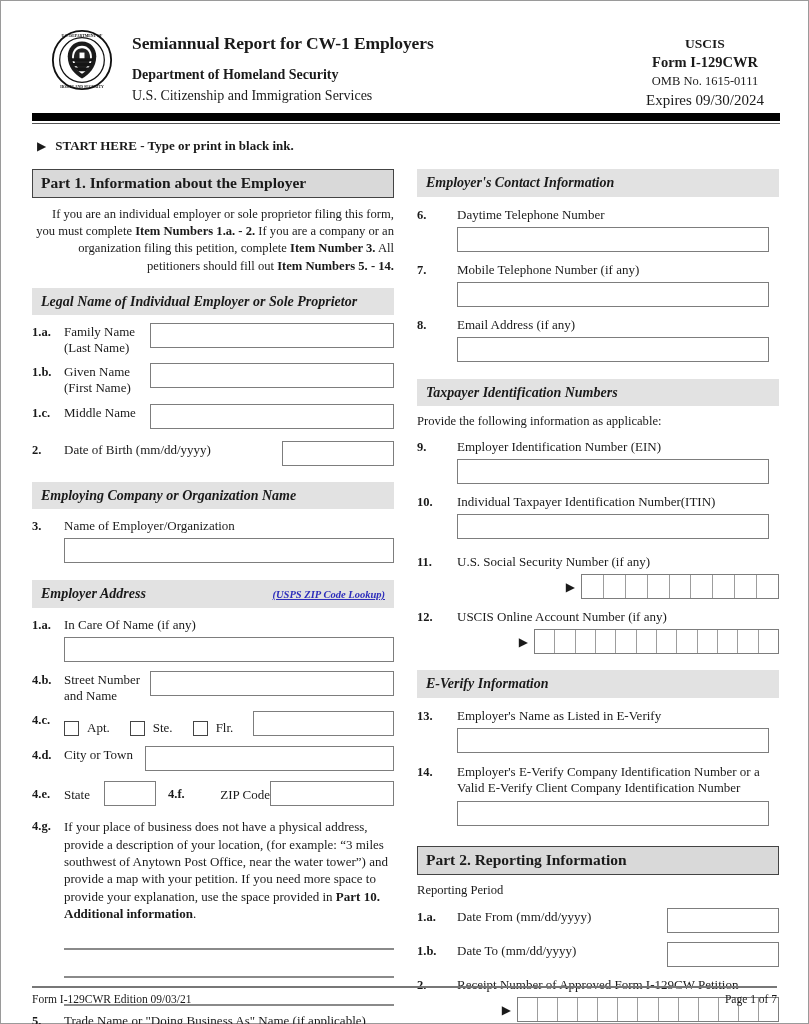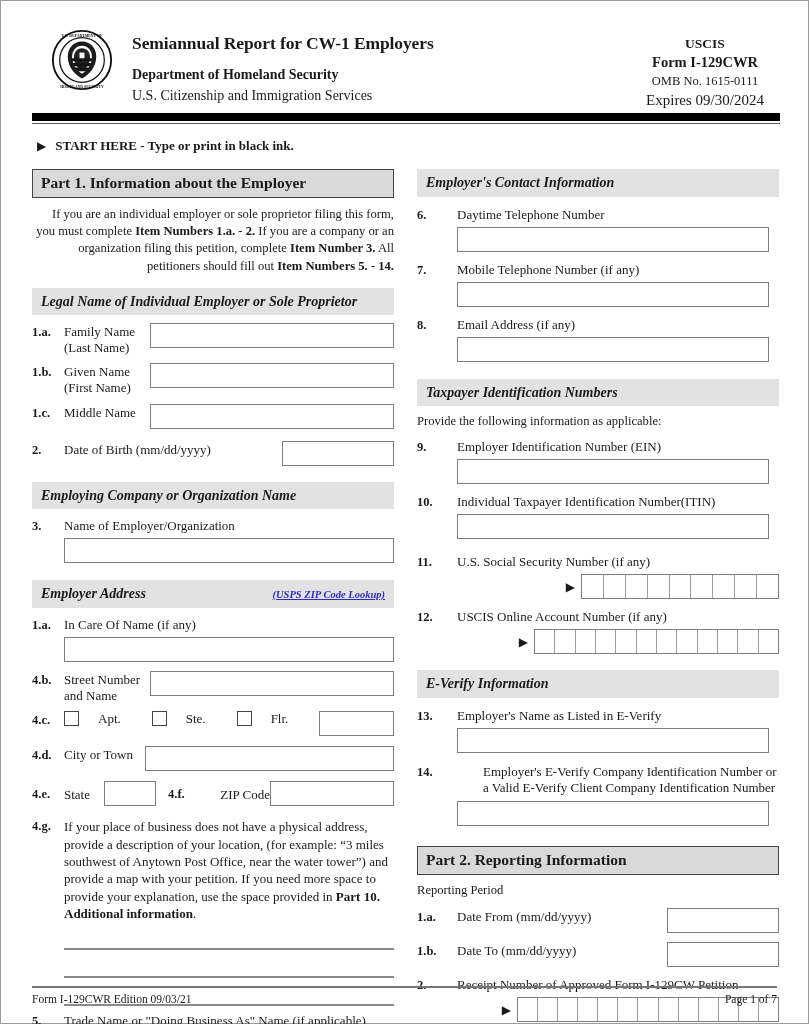--- a/index.html
+++ b/index.html
@@ -106,21 +106,21 @@
   .box.flex { flex: 1; }
   .box.full { width: 100%; }
   .box.w-date { width: 112px; }
   .box.w-state { width: 52px; }
   .box.w-zip { flex: 1; }
   .box.w-apt { flex: 1; }
 
   .stack { margin-top: 4px; }
 
   
-  .cbrow { display: flex; align-items: flex-start; gap: 19px; }
+  .cbrow { display: flex; align-items: flex-end; gap: 8px; }
   .cb {
     width: 15px; height: 15px;
     border: 1.6px solid #444; background: #fff;
     flex: 0 0 15px;
   }
   .cbtxt { font-size: 13px; margin-right: 12px; }
 
   
   .wline { height: 2px; background: #8a8a8a; margin-top: 26px; }
 
@@ -399,21 +399,21 @@
      <div class="sect" style="margin-top:16px;">
        <span>E-Verify Information</span>
      </div>
 
      <div class="row" style="margin-top:9px;">
        <div class="num wide">13.</div>
        <div class="lbl grow">Employer's Name as Listed in E-Verify</div>
      </div>
      <div class="box full stack" style="margin-left:40px; width:312px;"></div>
 
-     <div class="row" style="margin-top:10px;gap:26px;">
+     <div class="row" style="margin-top:10px;">
        <div class="num wide">14.</div>
        <div class="lbl grow" style="line-height:1.3;">Employer's E-Verify Company Identification Number or a Valid E-Verify Client Company Identification Number</div>
      </div>
      <div class="box full stack" style="margin-left:40px; width:312px;"></div>
 
      <div class="part-head" style="margin-top:20px;">Part 2.  Reporting Information</div>
 
      <div class="note">Reporting Period</div>
 
      <div class="row" style="margin-top:9px;">

